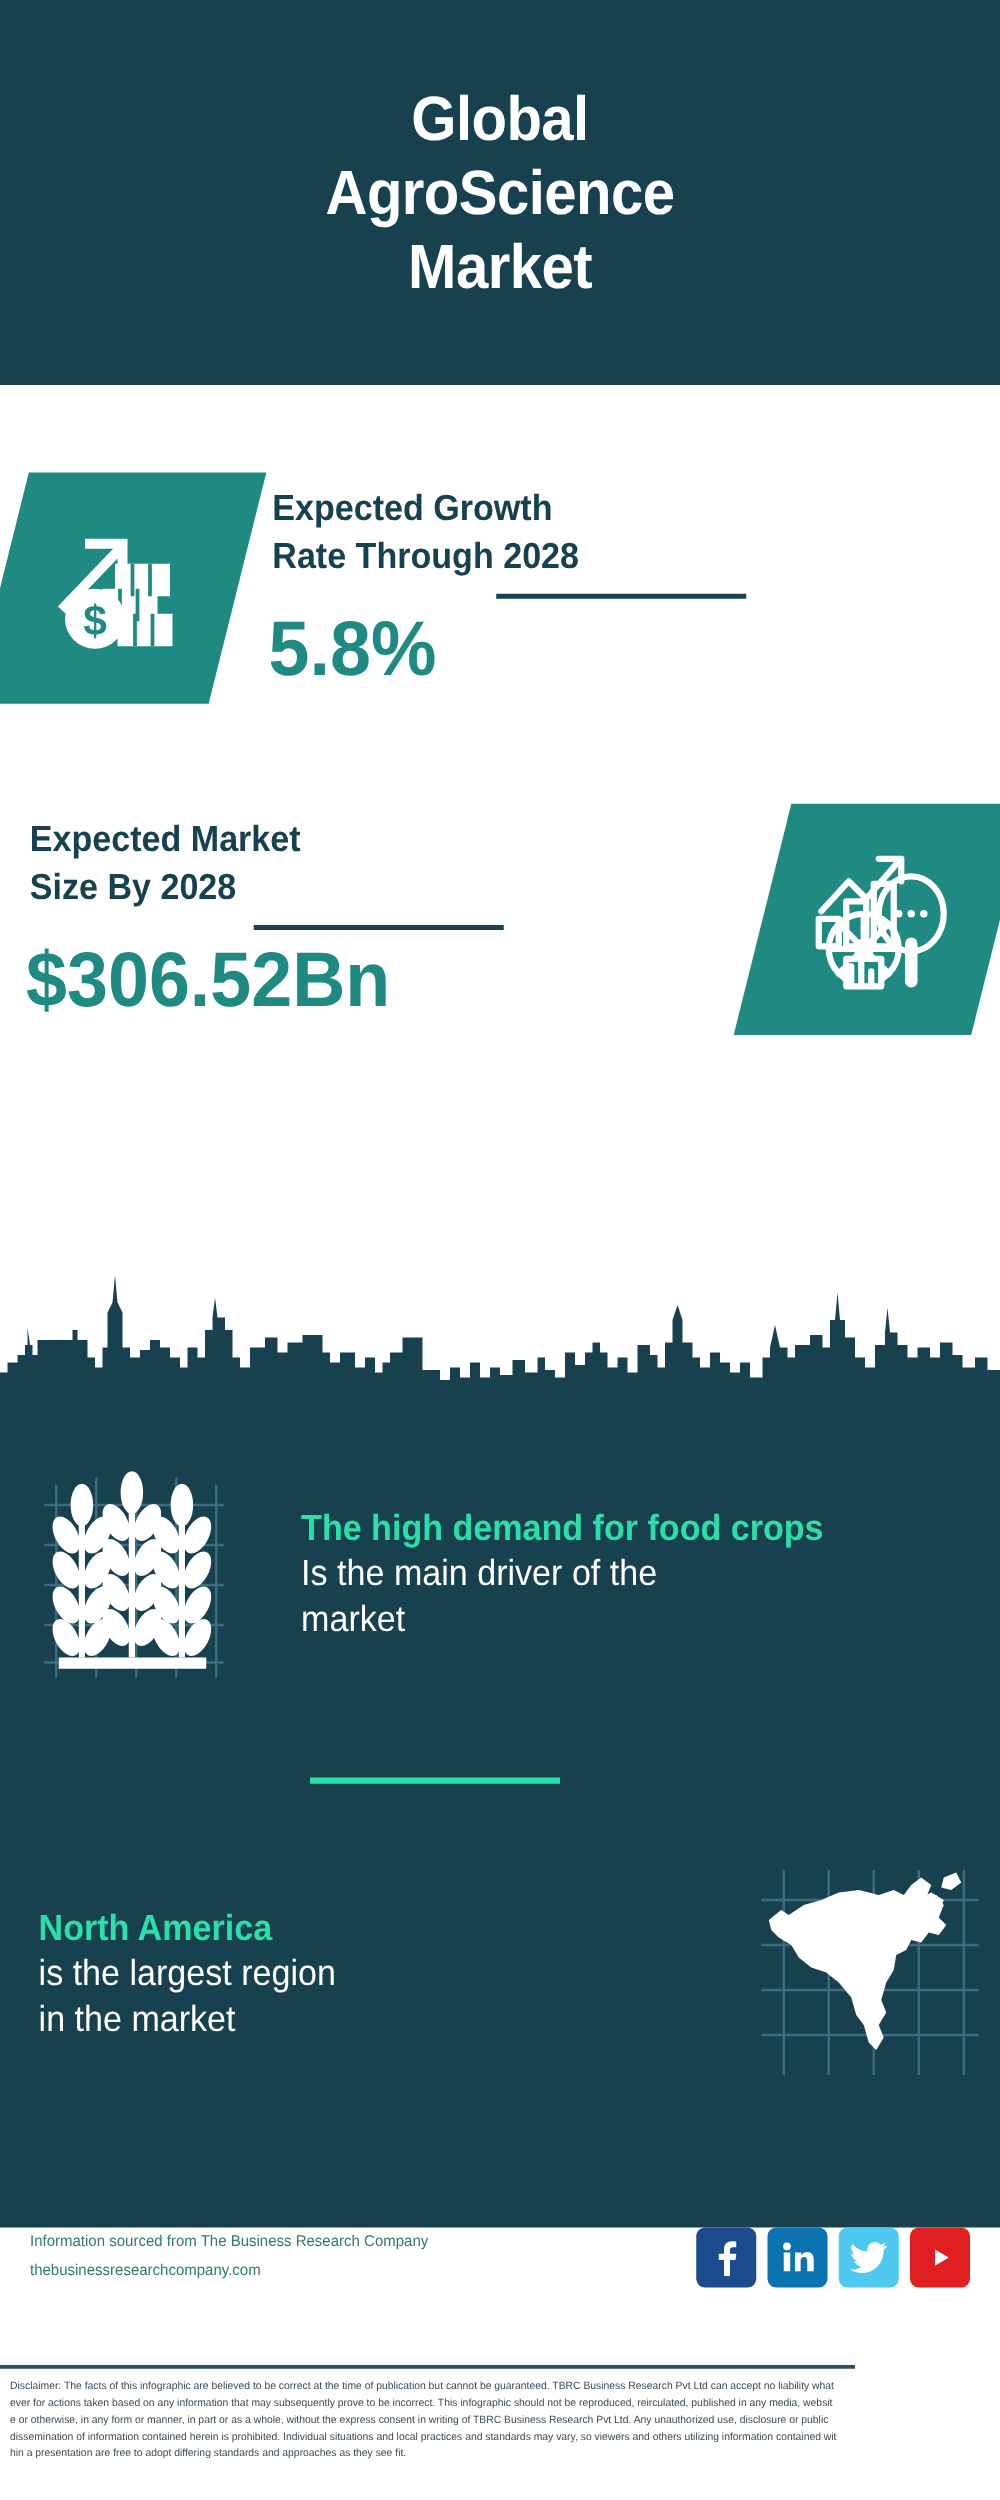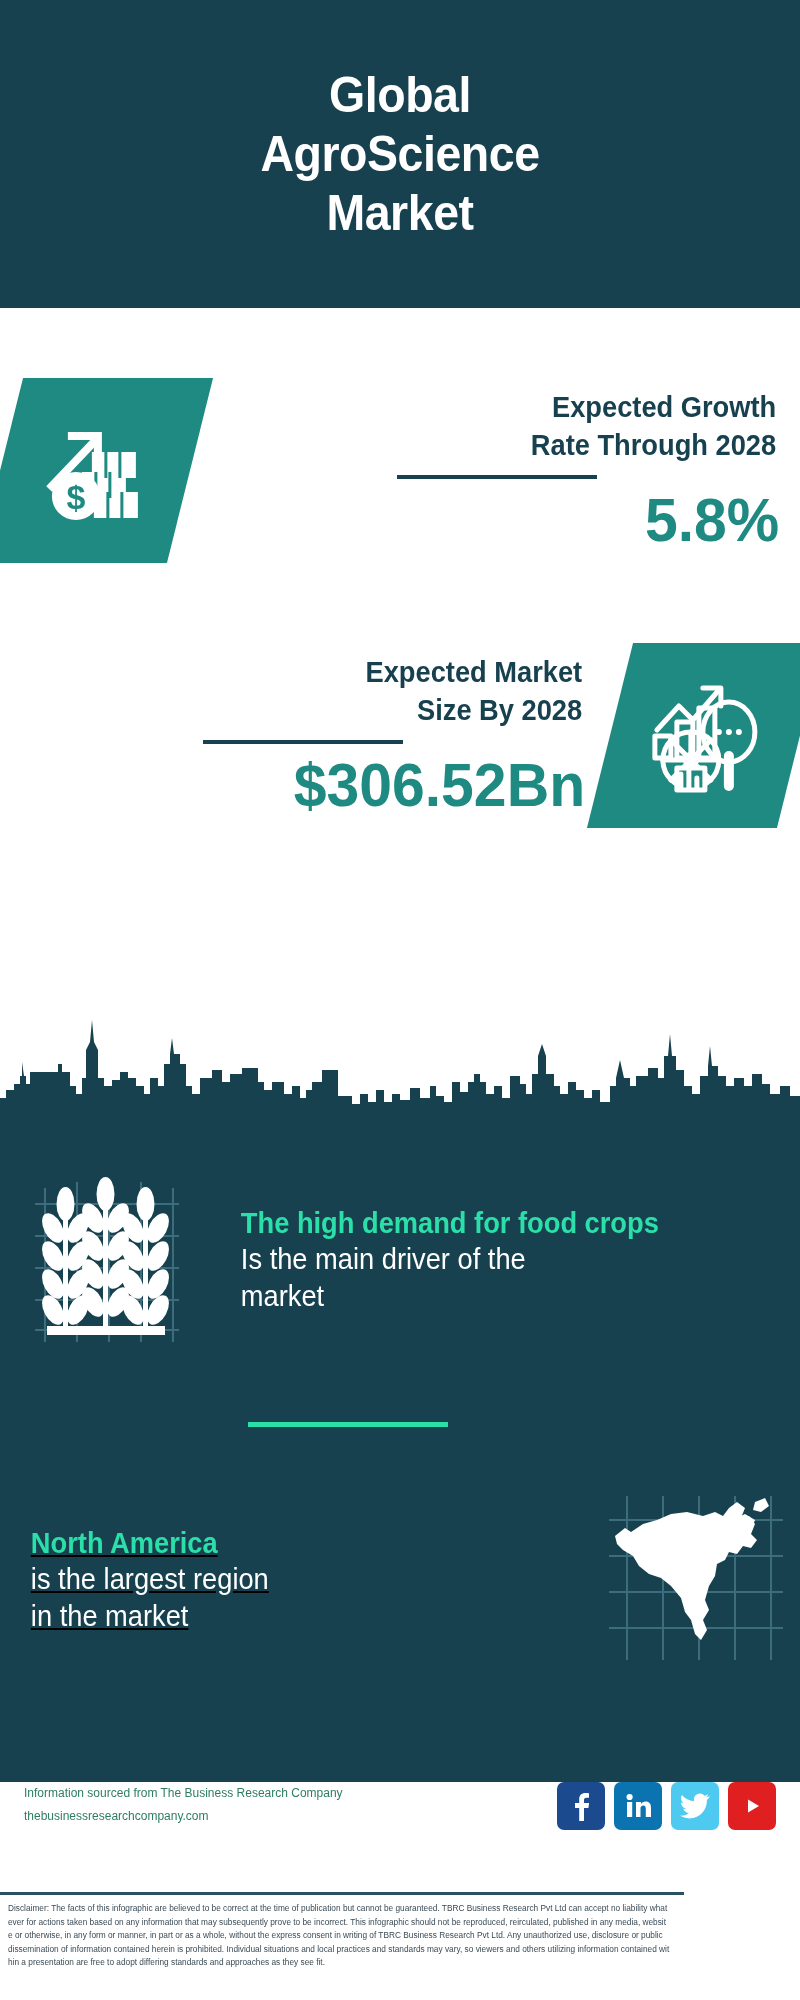--- a/index.html
+++ b/index.html
@@ -35,21 +35,21 @@
 
   .badge {
     width:190px; height:185px;
     background:#1F8A82;
     transform:skewX(-14deg);
     display:flex; align-items:center; justify-content:center;
     flex:0 0 auto;
   }
   .badge > .glyph { transform:skewX(14deg); display:block; }
 
-  .stat-text { flex:1 1 auto; text-align:right; padding:0 6px; }
+  .stat-text { flex:1 1 auto; text-align:left; padding:0 6px; }
   .stat-label {
     color:#17414F; font-size:29px; font-weight:bold; line-height:1.28;
     transform:scaleX(0.94); transform-origin:center;
   }
   .rule {
     width:200px; height:4px; background:#17414F;
     margin:11px auto 10px auto;
   }
   .stat-value {
     color:#1F8A82; font-size:62px; font-weight:bold; line-height:1.0;
@@ -66,21 +66,21 @@
   }
   .skyline-wrap svg { display:block; width:800px; height:120px; }
 
   .dark-panel {
     position:absolute; left:0; top:1108px; width:800px; height:672px;
     background:#17414F;
   }
 
   .info-row { position:absolute; display:flex; align-items:center; width:800px; }
   #row-driver { top:1160px; height:200px; }
-  #row-region { top:1480px; height:200px;text-decoration:underline; }
+  #row-region { top:1480px; height:200px; }
 
   .info-art { width:210px; flex:0 0 auto; display:flex; justify-content:center; }
   .info-text { flex:1 1 auto; text-align:left; padding:0 14px; }
   .info-head {
     color:#2BE0A8; font-size:29px; font-weight:bold; line-height:1.22;
     transform:scaleX(0.94); transform-origin:center;
   }
   .info-sub {
     color:#ffffff; font-size:29px; font-weight:normal; line-height:1.25;
     transform:scaleX(0.94); transform-origin:center;

